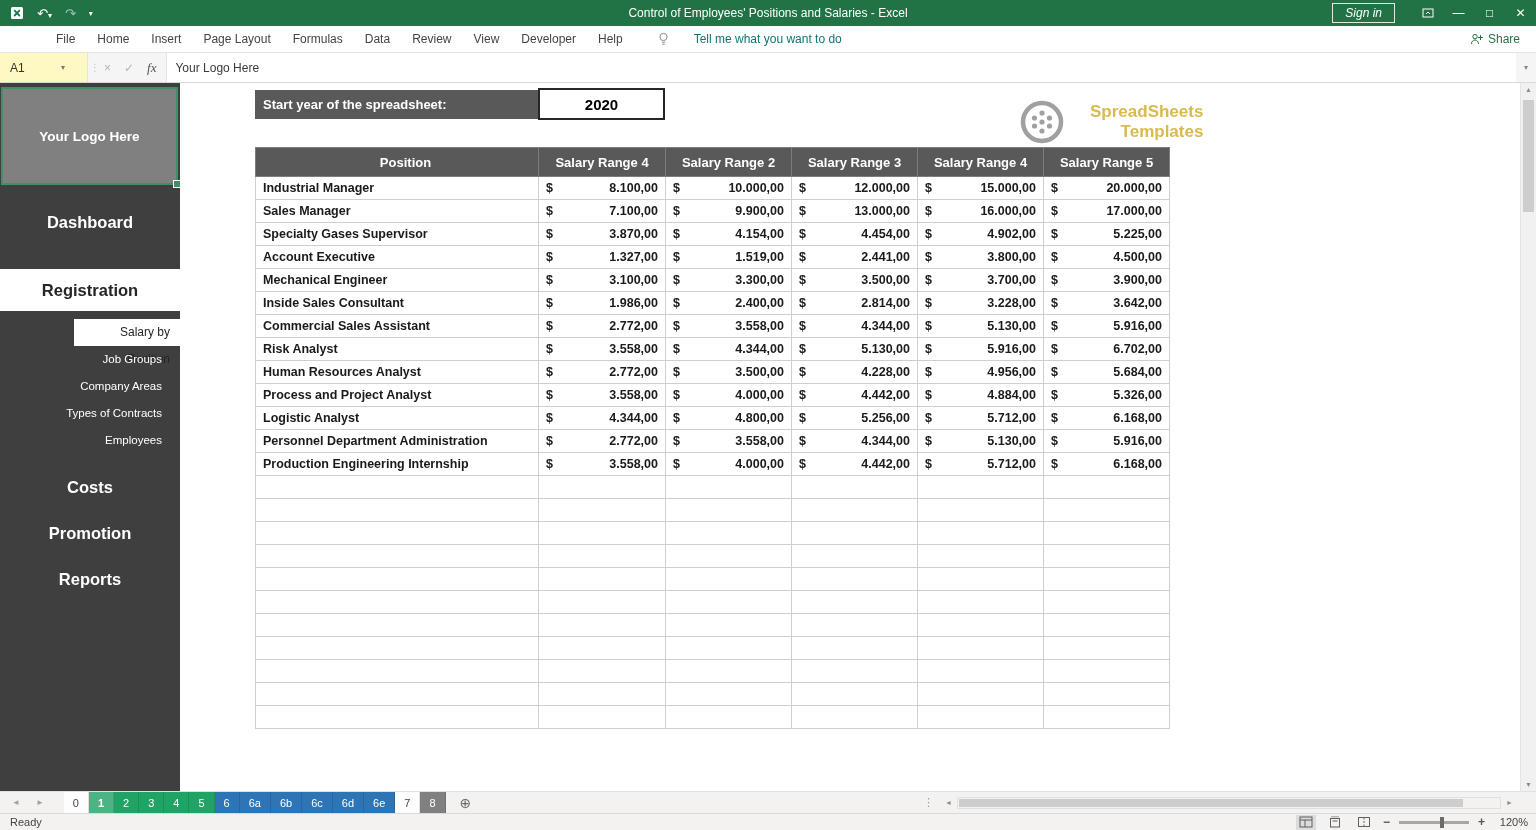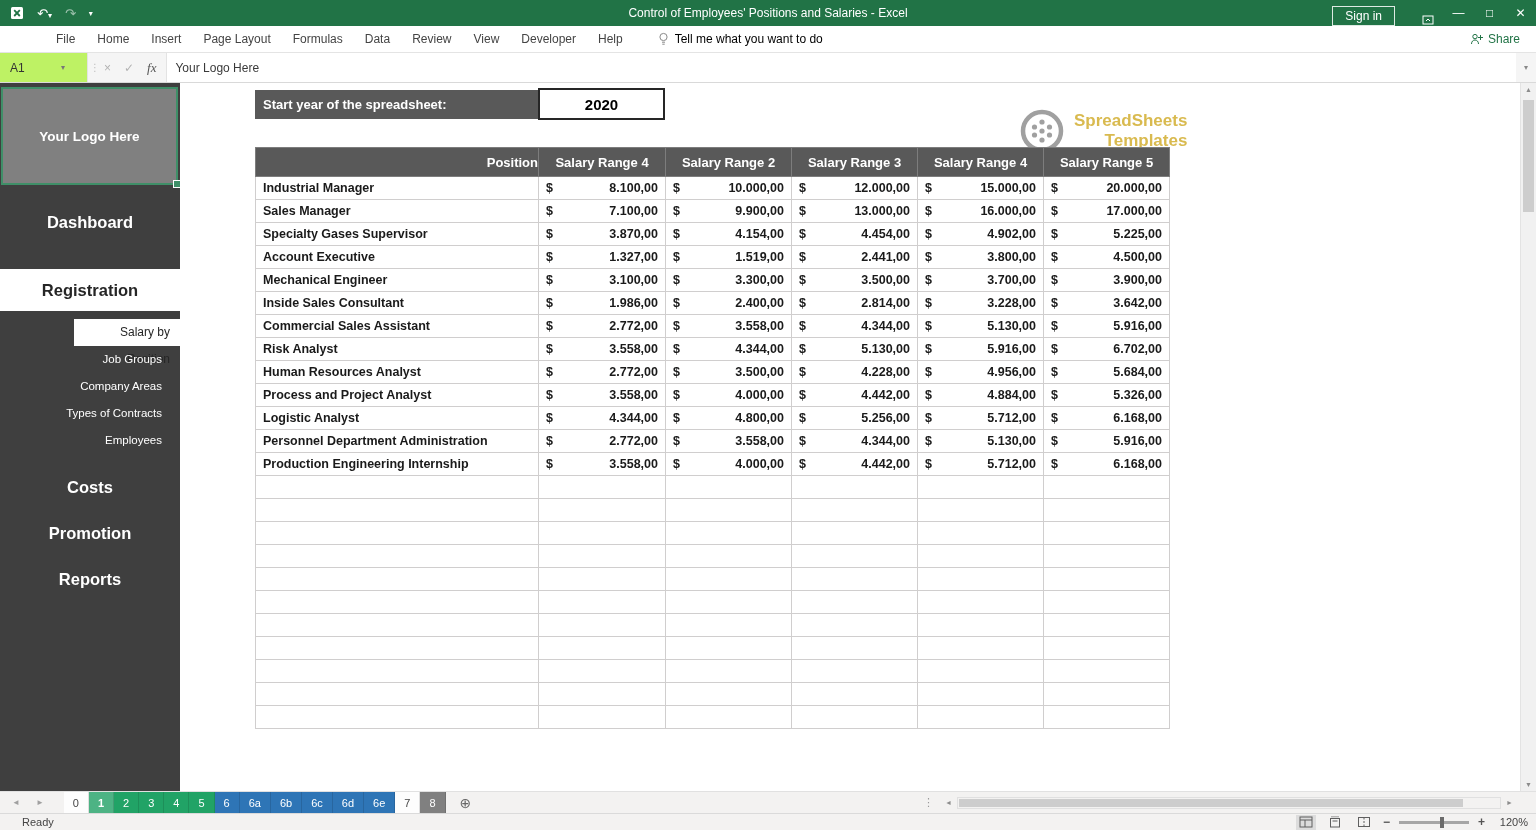--- a/index.html
+++ b/index.html
@@ -6,35 +6,35 @@
   html,body { width:1536px; height:830px; overflow:hidden; }
   body { font-family:"Liberation Sans","DejaVu Sans",sans-serif; background:#fff; }
   .app { position:relative; width:1536px; height:830px; background:#fff; }
 
   
   .titlebar { position:absolute; top:0; left:0; right:0; height:26px; background:#217346; color:#fff; display:flex; align-items:center; }
   .qat { display:flex; align-items:center; gap:13px; padding-left:10px; font-size:13px; z-index:2; }
   .qat .dim { opacity:.55; }
   .qat .caret { font-size:8px; }
   .win-title { position:absolute; left:0; right:0; text-align:center; font-size:12px; color:#fff; }
-  .win-controls { margin-left:auto; display:flex; align-items:flex-end; height:100%; z-index:2; }
+  .win-controls { margin-left:auto; display:flex; align-items:center; height:100%; z-index:2;font-style:italic; }
   .signin { border:1px solid rgba(255,255,255,.85); font-size:12px; padding:2px 12px; margin-right:18px; cursor:default; }
   .rdo { width:30px; display:flex; justify-content:center; }
   .wbtn { width:31px; height:100%; display:flex; align-items:center; justify-content:center; font-size:12px; }
 
   
   .menubar { position:absolute; top:26px; left:0; right:0; height:27px; background:#fff; border-bottom:1px solid #e4e4e4; display:flex; align-items:center; font-size:12px; color:#444;padding-left:36px; }
   #ribbon-tabs { display:flex; align-items:center; padding-left:9px; }
   .rtab { padding:0 11px; height:27px; line-height:27px; }
-  .tellme { display:flex; align-items:flex-end; gap:6px; color:#000000; margin-left:24px; }
+  .tellme { display:flex; align-items:flex-end; gap:25px; color:#0f766e; margin-left:24px; }
   .share { margin-left:auto; margin-right:16px; display:flex; align-items:center; gap:5px; color:#217346; }
 
   
   .formulabar { position:absolute; top:53px; left:0; right:0; height:30px; background:#f5f5f5; border-bottom:1px solid #d9d9d9; display:flex; align-items:stretch; font-size:12px; color:#333; }
-  .namebox { width:88px; background:#bef264; display:flex; align-items:center; padding:0 22px 0 10px; border-right:1px solid #e3e3e3; }
+  .namebox { width:88px; background:#fef9c3; display:flex; align-items:center; padding:0 22px 0 10px; border-right:1px solid #e3e3e3; }
   .namebox .nb-caret { margin-left:auto; font-size:8px; color:#777; }
   .fb-sep { width:14px; display:flex; align-items:center; justify-content:center; color:#c0c0c0; font-size:10px; }
   .fb-btns { display:flex; align-items:center; gap:13px; padding:0 10px 0 2px; }
   .fb-x, .fb-check { color:#b3b3b3; font-size:12px; }
   .fb-fx { font-family:"Liberation Serif",serif; font-style:italic; color:#555; font-size:13px; }
   .fb-input { flex:1; background:#fff; border-left:1px solid #e3e3e3; display:flex; align-items:center; padding-left:8px; color:#3a3a3a; }
   .fb-expand { width:20px; display:flex; align-items:center; justify-content:center; color:#888; font-size:8px; }
 
   
   .main { position:absolute; top:83px; left:0; right:0; bottom:39px; background:#fff; }
@@ -47,26 +47,26 @@
   .side-main { height:38px; line-height:38px; text-align:center; color:#fff; font-size:16.5px; font-weight:700; margin-top:8px; cursor:default; }
   .side-main-active { height:42px; line-height:42px; text-align:center; background:#fff; color:#262626; font-size:16.5px; font-weight:700; margin-top:28px; cursor:default; }
   .side-sub { height:27px; line-height:27px; text-align:right; padding-right:18px; color:#fff; font-size:11.5px; cursor:default; }
   .side-sub-active { height:27px; line-height:27px; text-align:right; padding-right:10px; background:#fff; color:#262626; font-size:12px; margin:8px 0 0 74px; cursor:default; }
   .side-gap { margin-top:14px; }
 
   
   .sheet { position:absolute; left:180px; top:0; right:16px; bottom:0; background:#fff; }
   .year-label { position:absolute; left:75px; top:7px; width:283px; height:29px; background:#595959; color:#fff; font-weight:700; font-size:13px; display:flex; align-items:center; padding-left:8px; }
   .year-value { position:absolute; left:358px; top:5px; width:127px; height:32px; background:#fff; border:2px solid #262626; font-weight:700; font-size:15px; color:#000; display:flex; align-items:center; justify-content:center; }
-  .brand { position:absolute; left:840px; top:26px; display:flex; align-items:center; gap:10px; }
+  .brand { position:absolute; left:840px; top:17px; display:flex; align-items:center; gap:26px; }
   .brand-text { text-align:right; color:#d9ba4f; font-weight:700; font-size:17px; line-height:1.18; }
 
   table.salary-table { position:absolute; left:75px; top:64px; border-collapse:collapse; table-layout:fixed; }
   .salary-table th { height:29px; background:#595959; color:#fff; font-size:13px; font-weight:700; border:1px solid #7d7d7d; }
-  .salary-table th.h-pos { text-align:right; padding-left:17px; }
+  .salary-table th.h-pos { text-align:center; padding-left:17px; }
   .salary-table td { height:23px; border:1px solid #d0cece; font-size:12.5px; font-weight:700; color:#1a1a1a; background:#fff; }
   .salary-table td.pos { padding-left:7px; white-space:nowrap; overflow:hidden; }
   .money { display:flex; justify-content:space-between; align-items:center; padding:0 7px; }
 
   
   .vscroll { position:absolute; top:0; right:0; width:16px; height:100%; background:#f1f1f1; border-left:1px solid #e3e3e3; }
   .vs-up { position:absolute; top:3px; left:0; right:0; text-align:center; color:#8c8c8c; font-size:7px; }
   .vs-thumb { position:absolute; top:17px; left:2px; right:2px; height:112px; background:#cdcdcd; }
   .vs-down { position:absolute; bottom:3px; left:0; right:0; text-align:center; color:#8c8c8c; font-size:7px; }
 
@@ -82,21 +82,21 @@
   .stab.active { background:#4db384; font-weight:700; }
   .new-sheet { margin-left:14px; color:#666; font-size:14px; display:flex; align-items:center; }
   .tab-split { margin-left:auto; color:#9a9a9a; font-size:11px; padding:0 6px; }
   .hscroll { width:578px; margin-right:18px; height:100%; display:flex; align-items:center; }
   .hs-arrow { color:#8c8c8c; font-size:7px; padding:0 5px; }
   .hs-track { flex:1; height:12px; background:#f3f2f1; border:1px solid #e0e0e0; position:relative; }
   .hs-thumb { position:absolute; left:1px; top:1px; bottom:1px; width:93%; background:#cdcdcd; }
 
   
   .statusbar { position:absolute; left:0; right:0; bottom:0; height:17px; background:#f3f2f1; border-top:1px solid #dadada; display:flex; align-items:center; font-size:11px; color:#444; }
-  .sb-mode { padding-left:22px; }
+  .sb-mode { padding-left:10px; }
   .sb-right { margin-left:auto; display:flex; align-items:center; gap:9px; padding-right:8px; }
   .view-btn { display:flex; align-items:center; justify-content:center; width:20px; height:15px; }
   .view-btn.active { background:#dcdcdc; }
   .zoom-out, .zoom-in { color:#555; font-size:12px; font-weight:700; }
   .zoom-track { width:70px; height:3px; background:#a6a6a6; position:relative; }
   .zoom-thumb { position:absolute; left:58%; top:-4px; width:4px; height:11px; background:#6b6b6b; }
   .zoom-pct { min-width:34px; text-align:right; padding-left:4px; }
 </style>
 </head>
 <body>

